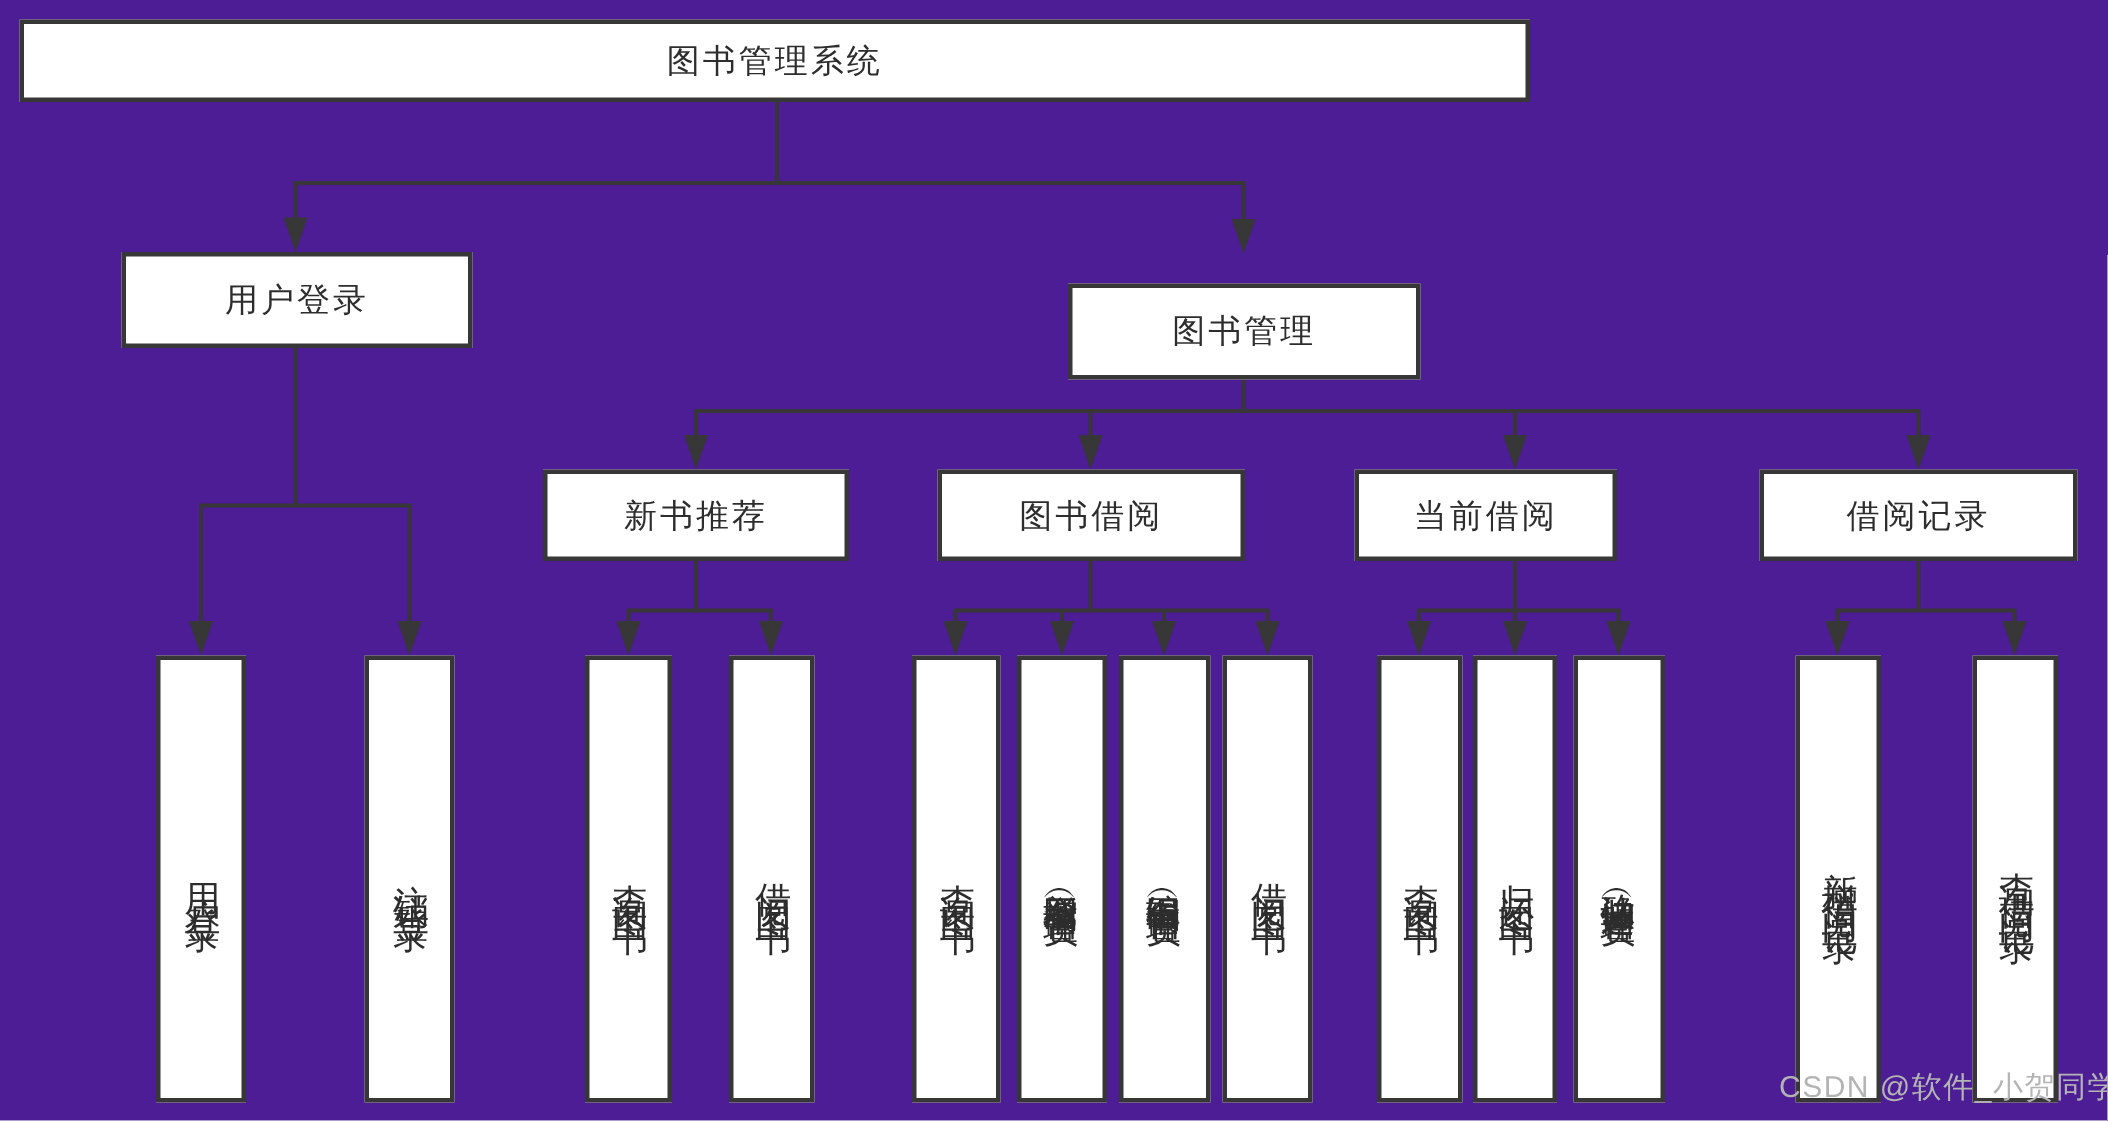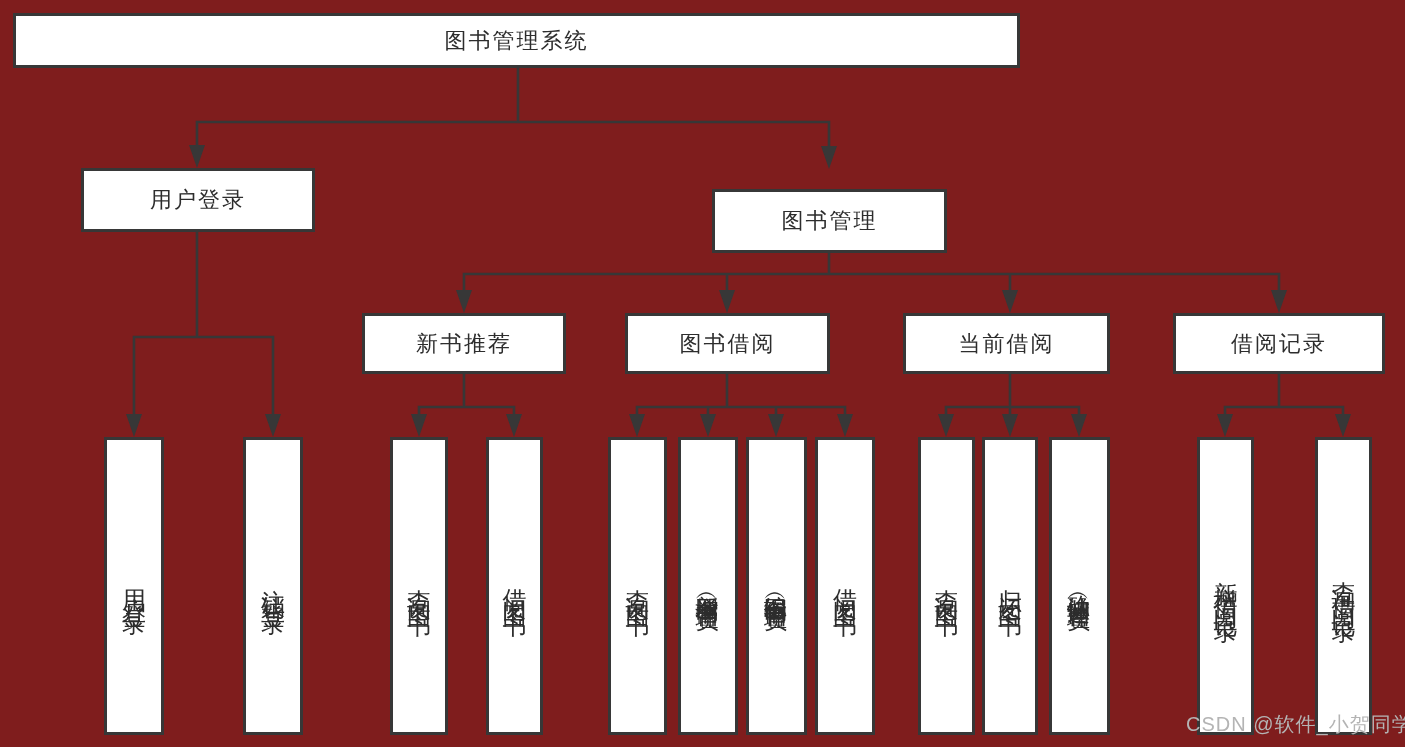--- a/index.html
+++ b/index.html
@@ -1,17 +1,17 @@
 <!DOCTYPE html>
 <html><head>
 <meta charset="utf-8">
 <style>
   html,body{margin:0;padding:0;background:#fff;}
   .canvas{
-    position:relative;width:1405px;height:747px;background:#7f1d1d;
+    position:relative;width:1405px;height:747px;background:#4c1d95;
     font-family:"Liberation Sans","DejaVu Sans",sans-serif;color:#2d2d2d;overflow:hidden;
   }
   svg.wires{position:absolute;left:0;top:0;z-index:0;}
   .node{
     position:absolute;box-sizing:border-box;background:#ffffff;
     border:3px solid #373737;display:flex;align-items:center;justify-content:center;
     z-index:1;text-align:center;
   }
   .h{font-size:22px;letter-spacing:2px;}
   .v{
@@ -62,21 +62,21 @@
     </g>
   </svg>
 
   <div class="node h" style="left:13px;top:13px;width:1007px;height:55px;">图书管理系统</div>
 
   <div class="node h" style="left:81px;top:168px;width:234px;height:64px;">用户登录</div>
   <div class="node h" style="left:712px;top:169px;width:235px;height:64px;margin-top:20px;">图书管理</div>
 
   <div class="node h" style="left:362px;top:313px;width:204px;height:61px;">新书推荐</div>
   <div class="node h" style="left:625px;top:313px;width:205px;height:61px;">图书借阅</div>
-  <div class="node h" style="left:903px;top:313px;width:207px;height:61px;">当前借阅</div>
+  <div class="node h" style="left:903px;top:313px;width:175px;height:61px;">当前借阅</div>
   <div class="node h" style="left:1173px;top:313px;width:212px;height:61px;">借阅记录</div>
 
   <div class="node v" style="left:104px;top:437px;width:60px;height:298px;">用户登录</div>
   <div class="node v" style="left:243px;top:437px;width:60px;height:298px;">注销登录</div>
 
   <div class="node v" style="left:390px;top:437px;width:58px;height:298px;">查询图书</div>
   <div class="node v" style="left:486px;top:437px;width:57px;height:298px;">借阅图书</div>
 
   <div class="node v" style="left:608px;top:437px;width:59px;height:298px;">查询图书</div>
   <div class="node v tight" style="left:678px;top:437px;width:60px;height:298px;">新增图书（管理员）</div>

